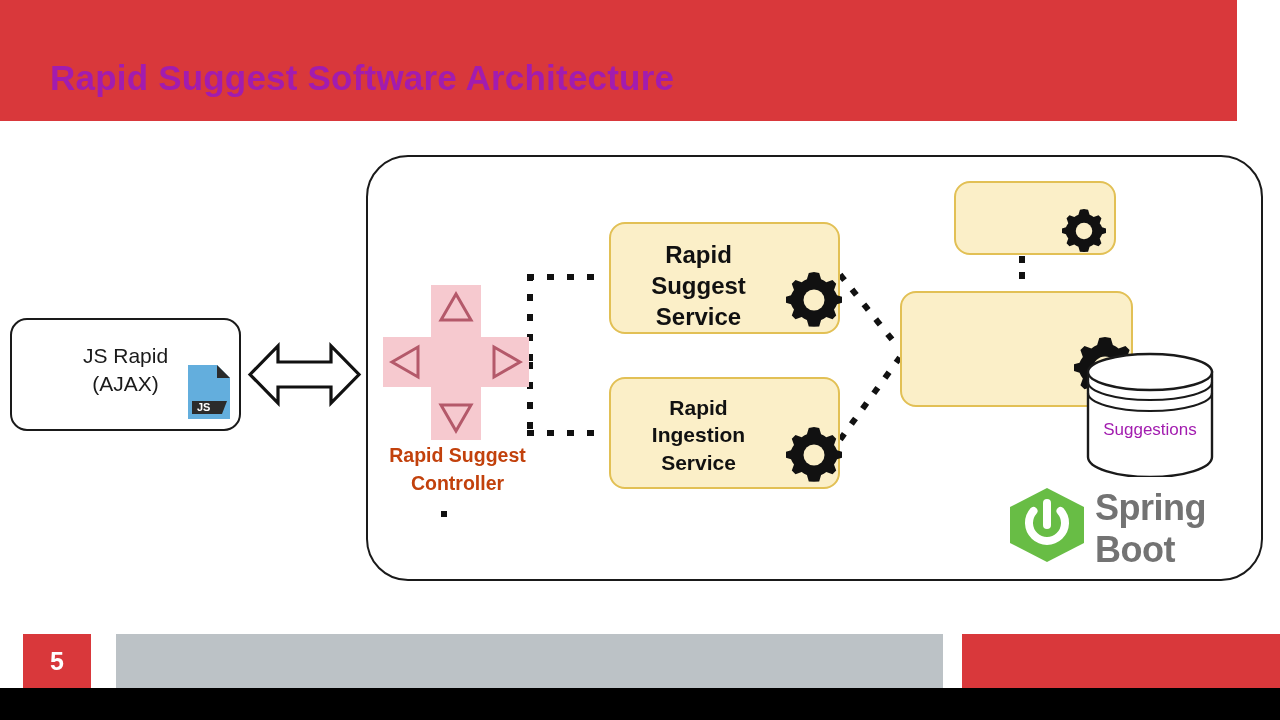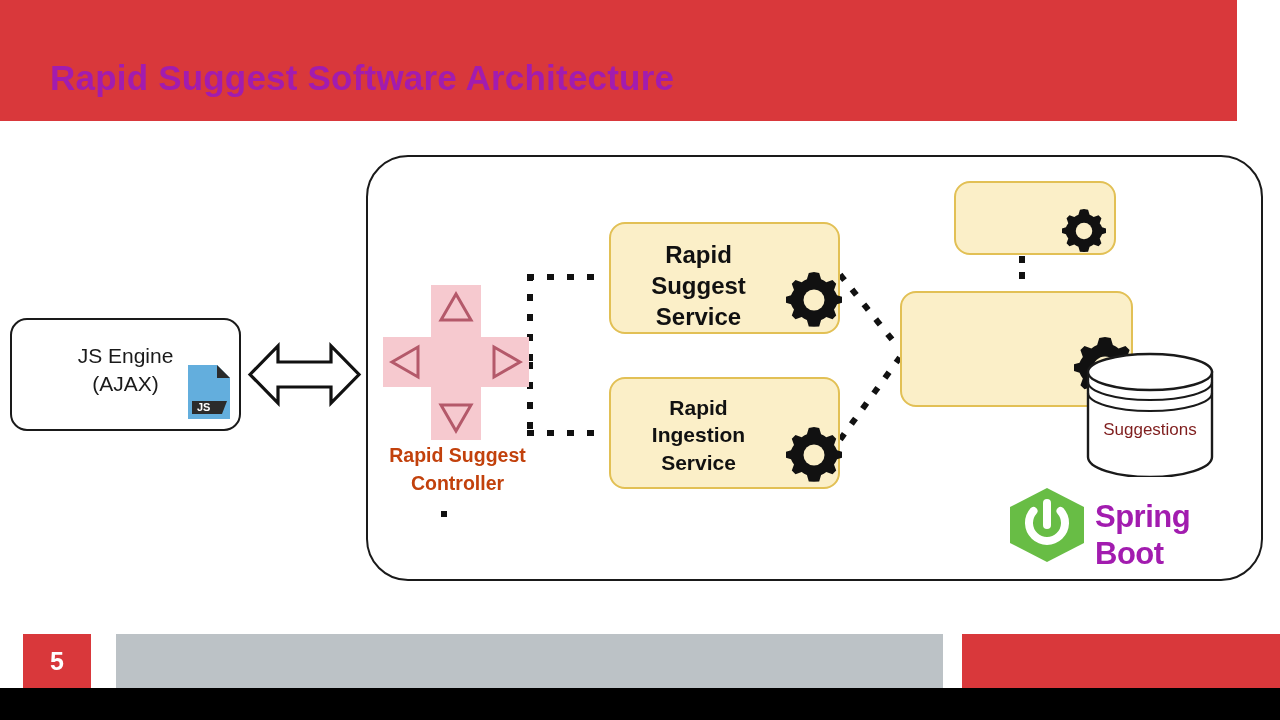--- a/index.html
+++ b/index.html
@@ -177,40 +177,40 @@
     width: 130px;
     height: 125px;
   }
   #database-label {
     position: absolute;
     left: 1085px;
     top: 420px;
     width: 130px;
     text-align: center;
     font-size: 17px;
-    color: #7f1d1d;
+    color: #a21caf;
   }
 
   
   #springboot-logo {
     position: absolute;
     left: 1006px;
     top: 487px;
     width: 222px;
     height: 76px;
   }
   #springboot-mark { position: absolute; left: 0; top: 0; width: 82px; height: 76px; }
   #springboot-wordmark {
     position: absolute;
     left: 89px;
-    top: 12px;
+    top: 0px;
     width: 140px;
-    font-size: 31px;
-    font-weight: bold;
-    color: #a21caf;
+    font-size: 36px;
+    font-weight: bold;
+    color: #737373;
     line-height: 1.18;
     white-space: pre-line;
     letter-spacing: -0.5px;
   }
 
   
   #footer-page-badge {
     position: absolute;
     left: 23px;
     top: 634px;
@@ -273,21 +273,21 @@
     <line x1="842" y1="277" x2="898" y2="347" stroke="#111111" stroke-width="6" stroke-dasharray="1 18" stroke-linecap="square"></line>
 
     <line x1="842" y1="437" x2="898" y2="360" stroke="#111111" stroke-width="6" stroke-dasharray="1 18" stroke-linecap="square"></line>
 
     <line x1="1022" y1="259" x2="1022" y2="291" stroke="#111111" stroke-width="6" stroke-dasharray="1 15" stroke-linecap="square"></line>
   </svg>
 
   <div id="system-boundary"></div>
 
   <div id="js-widget-box">
-    <div id="js-widget-label">JS Engine
+    <div id="js-widget-label">JS Rapid
 (AJAX)</div>
   </div>
   <svg id="js-file-icon" viewBox="0 0 42 54">
     <path d="M0 0 H29 L42 13 V54 H0 Z" fill="#63aedd"></path>
     <path d="M29 0 L42 13 H29 Z" fill="#2b2b2b"></path>
     <path d="M4 36 H39 L34 49 H4 Z" fill="#2b2b2b"></path>
     <text x="9" y="46" font-family="'Liberation Sans', sans-serif" font-size="11" font-weight="bold" fill="#ffffff">JS</text>
   </svg>
 
   <svg id="bidirectional-arrow" viewBox="0 0 115 75">

